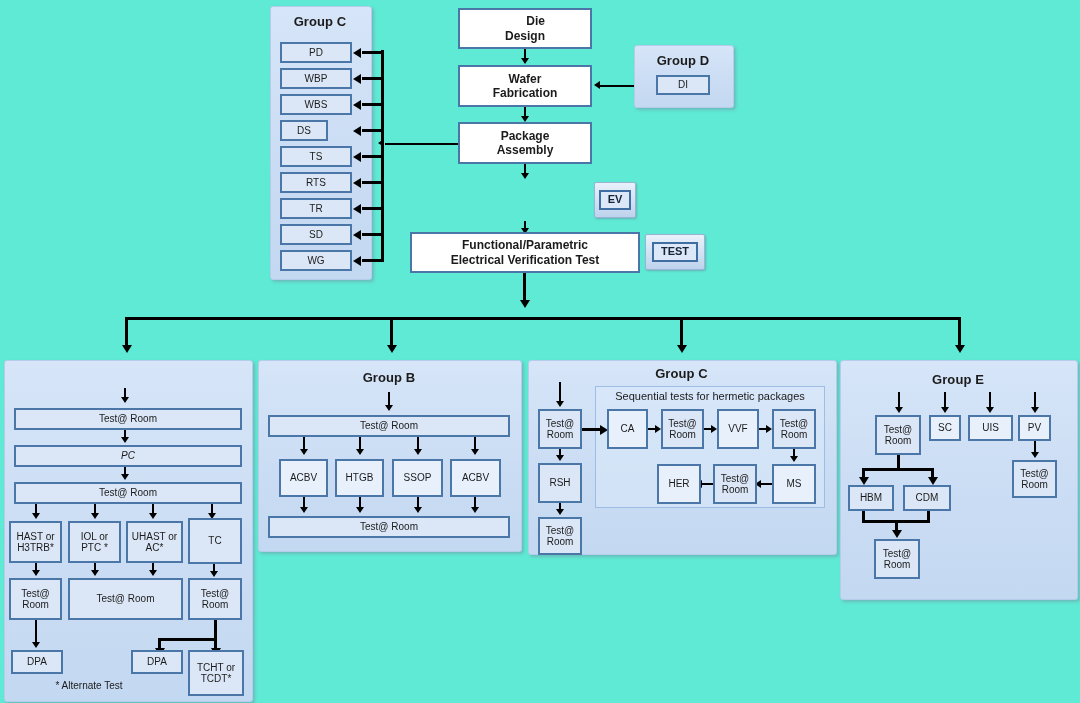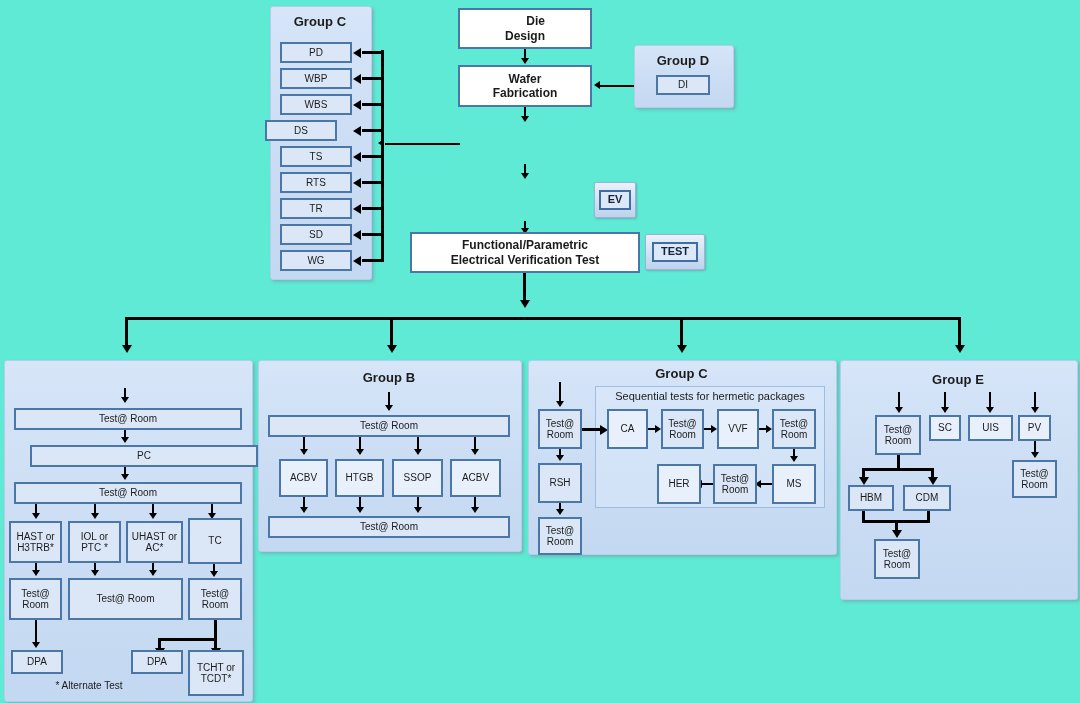--- a/index.html
+++ b/index.html
@@ -118,21 +118,21 @@
 
 <div id="stage">
 
   <div class="panel" style="left:270px;top:6px;width:100px;height:272px;">
   </div>
   <div class="panel-title" style="left:270px;top:14px;width:100px;">Group C</div>
 
   <div class="bbox" style="left:280px;top:42px;width:72px;height:21px;">PD</div>
   <div class="bbox" style="left:280px;top:68px;width:72px;height:21px;">WBP</div>
   <div class="bbox" style="left:280px;top:94px;width:72px;height:21px;">WBS</div>
-  <div class="bbox" style="left:265px;top:120px;width:72px;height:21px;">DS</div>
+  <div class="bbox" style="left:280px;top:120px;width:48px;height:21px;">DS</div>
   <div class="bbox" style="left:280px;top:146px;width:72px;height:21px;">TS</div>
   <div class="bbox" style="left:280px;top:172px;width:72px;height:21px;">RTS</div>
   <div class="bbox" style="left:280px;top:198px;width:72px;height:21px;">TR</div>
   <div class="bbox" style="left:280px;top:224px;width:72px;height:21px;">SD</div>
   <div class="bbox" style="left:280px;top:250px;width:72px;height:21px;">WG</div>
 
   <div class="ln vl" style="left:381px;top:50px;height:212px;"></div>
 
   <div class="ln hl" style="left:362px;top:51px;width:21px;"></div>
   <div class="ar ar-l" style="left:353px;top:47.5px;"></div>
@@ -163,20 +163,24 @@
   <div class="ln vl thin" style="left:524px;top:49px;height:12px;"></div>
   <div class="ar ar-d sm" style="left:521px;top:58px;"></div>
 
   <div class="wbox" style="left:458px;top:65px;width:134px;height:42px;">
     <span style="white-space:pre-line;">Wafer
 Fabrication</span>
   </div>
   <div class="ln vl thin" style="left:524px;top:107px;height:12px;"></div>
   <div class="ar ar-d sm" style="left:521px;top:116px;"></div>
 
+  <div class="wbox" style="left:458px;top:122px;width:134px;height:42px;">
+    <span style="white-space:pre-line;">Package
+Assembly</span>
+  </div>
   <div class="ln vl thin" style="left:524px;top:164px;height:12px;"></div>
   <div class="ar ar-d sm" style="left:521px;top:173px;"></div>
 
   <div class="ln vl thin" style="left:524px;top:221px;height:10px;"></div>
   <div class="ar ar-d sm" style="left:521px;top:228px;"></div>
 
   <div class="wbox" style="left:410px;top:232px;width:230px;height:41px;">
     <span style="white-space:pre-line;">Functional/Parametric
 Electrical Verification Test</span>
   </div>
@@ -211,21 +215,21 @@
 
   <div class="panel" style="left:4px;top:360px;width:247px;height:340px;"></div>
 
   <div class="ln vl thin" style="left:124px;top:388px;height:12px;"></div>
   <div class="ar ar-d sm" style="left:121px;top:397px;"></div>
 
   <div class="bbox" style="left:14px;top:408px;width:228px;height:22px;">Test@ Room</div>
   <div class="ln vl thin" style="left:124px;top:430px;height:10px;"></div>
   <div class="ar ar-d sm" style="left:121px;top:437px;"></div>
 
-  <div class="bbox" style="left:30px;top:445px;width:228px;height:22px;">PC</div>
+  <div class="bbox" style="left:14px;top:445px;width:228px;height:22px;font-style:italic;">PC</div>
   <div class="ln vl thin" style="left:124px;top:467px;height:10px;"></div>
   <div class="ar ar-d sm" style="left:121px;top:474px;"></div>
 
   <div class="bbox" style="left:14px;top:482px;width:228px;height:22px;">Test@ Room</div>
 
   <div class="ln vl thin" style="left:35px;top:504px;height:12px;"></div>
   <div class="ar ar-d sm" style="left:32px;top:513px;"></div>
   <div class="ln vl thin" style="left:94px;top:504px;height:12px;"></div>
   <div class="ar ar-d sm" style="left:91px;top:513px;"></div>
   <div class="ln vl thin" style="left:152px;top:504px;height:12px;"></div>

